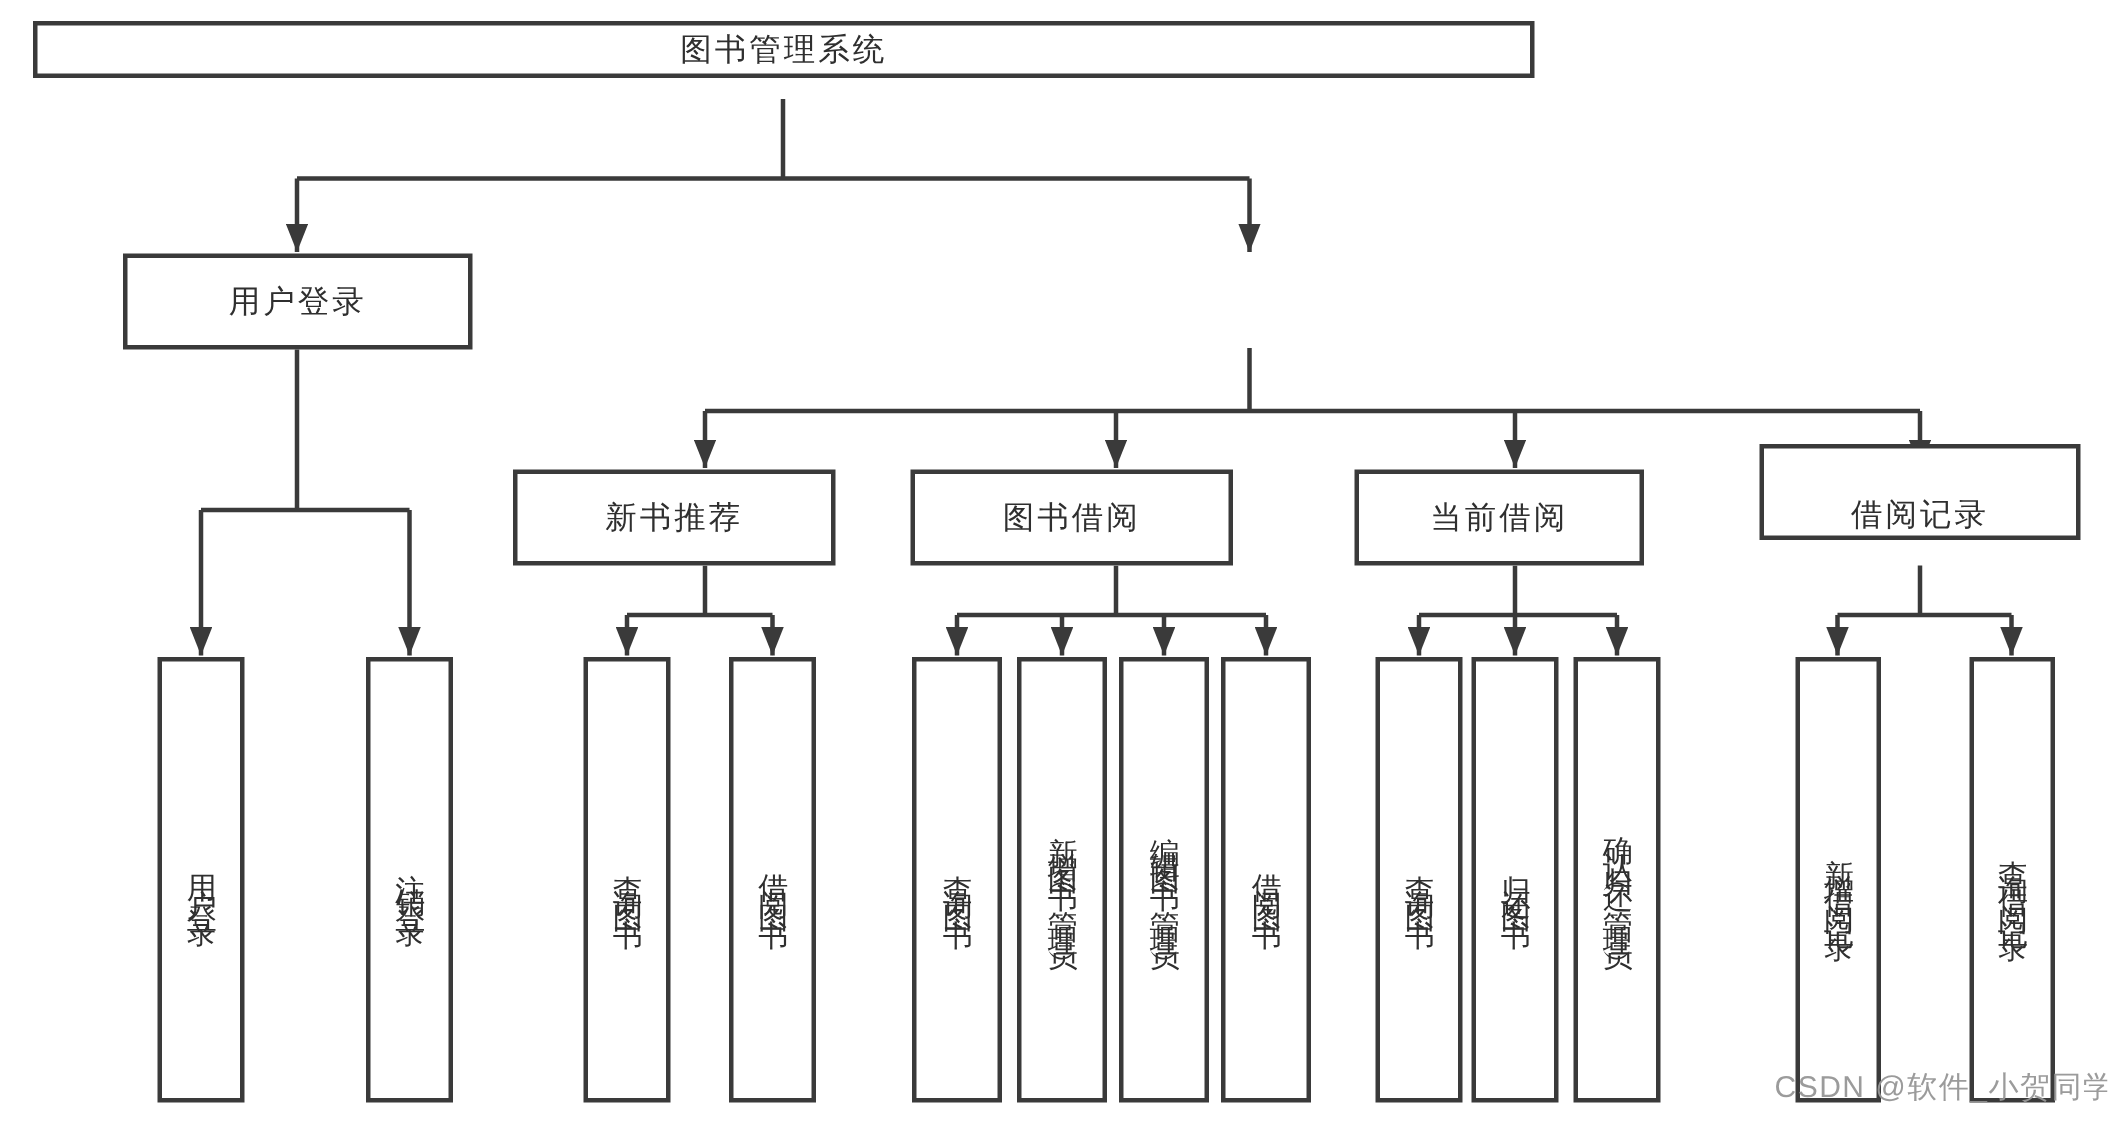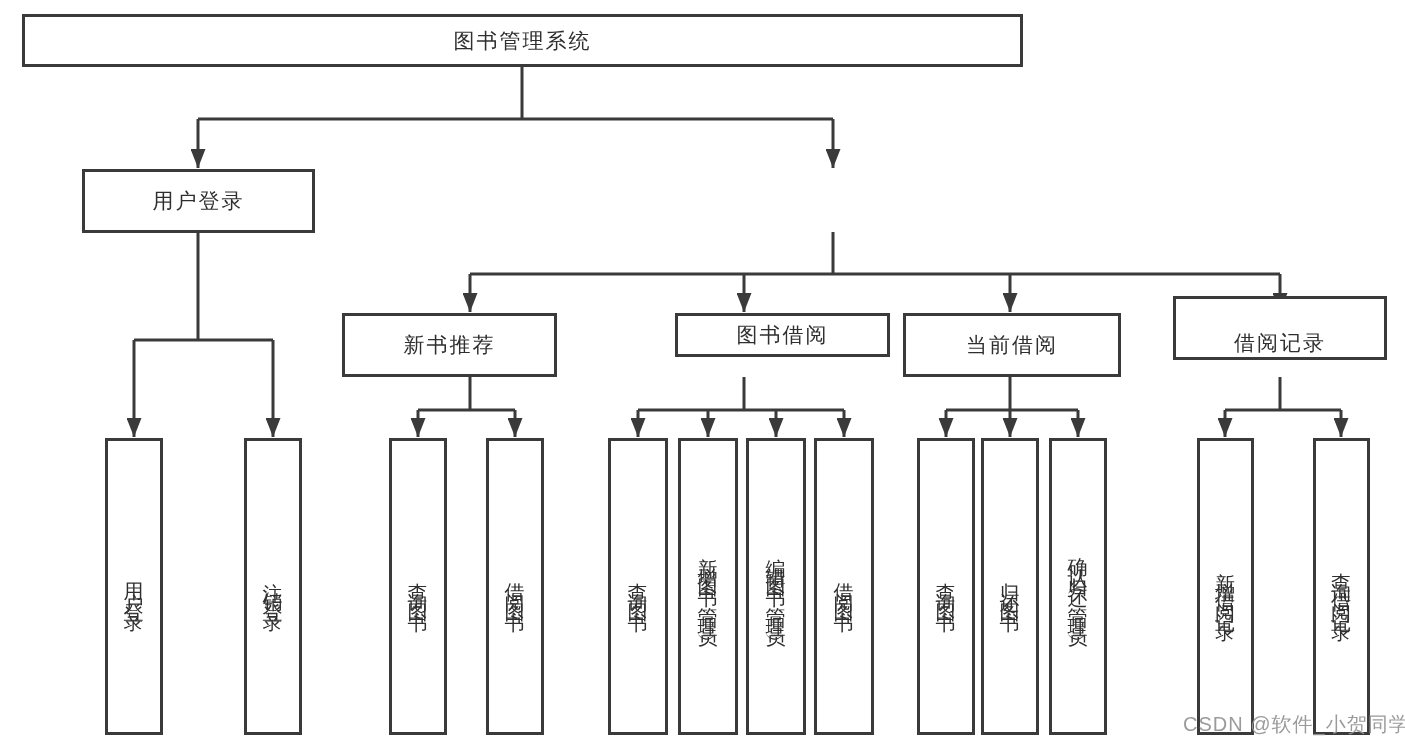--- a/index.html
+++ b/index.html
@@ -68,35 +68,35 @@
       <line x1="776" y1="410" x2="776" y2="437" marker-end="url(#arrow)"></line>
       <line x1="844" y1="410" x2="844" y2="437" marker-end="url(#arrow)"></line>
       <line x1="946" y1="410" x2="946" y2="437" marker-end="url(#arrow)"></line>
       <line x1="1010" y1="410" x2="1010" y2="437" marker-end="url(#arrow)"></line>
       <line x1="1078" y1="410" x2="1078" y2="437" marker-end="url(#arrow)"></line>
       <line x1="1225" y1="410" x2="1225" y2="437" marker-end="url(#arrow)"></line>
       <line x1="1341" y1="410" x2="1341" y2="437" marker-end="url(#arrow)"></line>
     </g>
   </svg>
 
-  <div class="node" style="left:22px;top:14px;width:1001px;height:53px;">
+  <div class="node" style="left:22px;top:14px;width:1001px;height:38px;">
     <span>图书管理系统</span>
   </div>
 
   <div class="node" style="left:82px;top:169px;width:233px;height:64px;">
     <span>用户登录</span>
   </div>
 
   <div class="node" style="left:342px;top:313px;width:215px;height:64px;">
     <span>新书推荐</span>
   </div>
-  <div class="node" style="left:675px;top:313px;width:215px;height:44px;">
+  <div class="node" style="left:607px;top:313px;width:215px;height:64px;">
     <span>图书借阅</span>
   </div>
-  <div class="node" style="left:903px;top:313px;width:218px;height:64px;">
+  <div class="node" style="left:903px;top:313px;width:193px;height:64px;">
     <span>当前借阅</span>
   </div>
   <div class="node" style="left:1173px;top:296px;width:214px;height:64px;align-items:flex-end;">
     <span>借阅记录</span>
   </div>
 
   <div class="vnode" style="left:105px;top:438px;width:58px;height:297px;">
     <span class="vlabel">用户登录</span>
   </div>
   <div class="vnode" style="left:244px;top:438px;width:58px;height:297px;">

